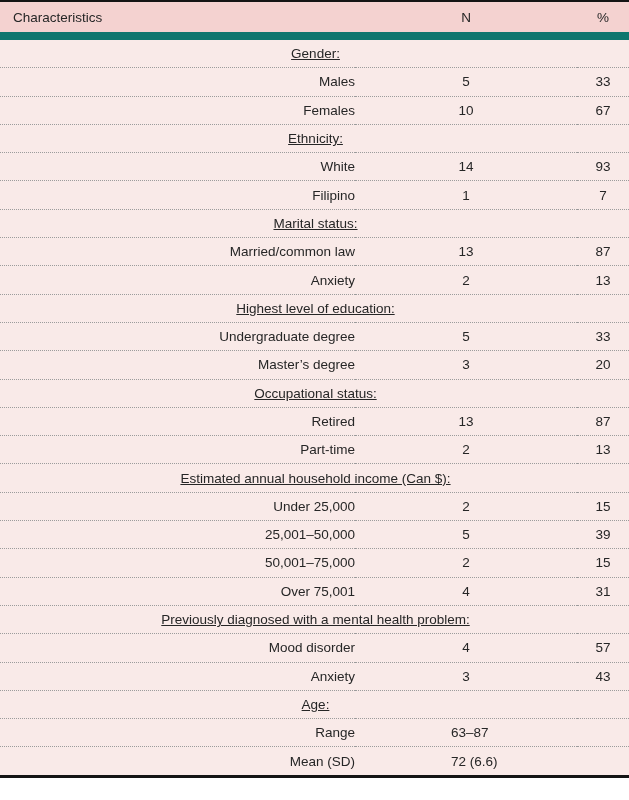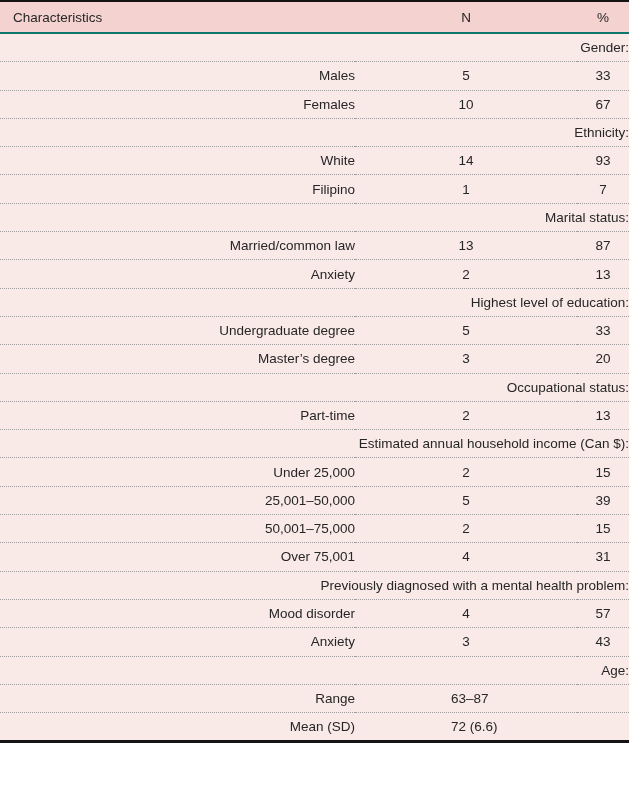--- a/index.html
+++ b/index.html
@@ -15,35 +15,35 @@
     font-family: "Liberation Sans", "DejaVu Sans", sans-serif;
     font-size: 13.5px;
     color: #262626;
     border-top: 2px solid #141414;
     border-bottom: 3px solid #141414;
   }
   thead th {
     background: #f4d2d0;
     height: 30px;
     font-weight: 400;
-    border-bottom: 2px solid #0f766e;
+    border-bottom: 8px solid #0f766e;
     vertical-align: middle;
     padding: 0;
   }
   thead th.col-label { text-align: left; padding-left: 13px; }
   thead th.col-num   { text-align: center; }
   tbody td {
     background: #f9eae8;
     height: 27.3px;
     vertical-align: middle;
     padding: 0;
     border-bottom: 1px dotted #9c9c9c;
   }
   tbody tr:last-child td { border-bottom: none; }
-  td.c-section { text-align: right; padding-left: 2px; }
+  td.c-section { text-align: center; padding-left: 2px; text-decoration: underline; }
   td.c-item    { text-align: right; padding-left: 25px; }
   td.c-num     { text-align: center; }
   td.c-span    { text-align: left; padding-left: 96px; }
 </style>
 </head>
 <body>
 
 <table class="demo-table">
   <colgroup>
     <col style="width:355px">
@@ -107,20 +107,25 @@
       </tr>
       <tr>
         <td class="c-item">Master’s degree</td>
         <td class="c-num">3</td>
         <td class="c-num">20</td>
       </tr>
       <tr>
         <td class="c-section" colspan="3">Occupational status:</td>
       </tr>
       <tr>
+        <td class="c-item">Retired</td>
+        <td class="c-num">13</td>
+        <td class="c-num">87</td>
+      </tr>
+      <tr>
         <td class="c-item">Part-time</td>
         <td class="c-num">2</td>
         <td class="c-num">13</td>
       </tr>
       <tr>
         <td class="c-section" colspan="3">Estimated annual household income (Can $):</td>
       </tr>
       <tr>
         <td class="c-item">Under 25,000</td>
         <td class="c-num">2</td>

